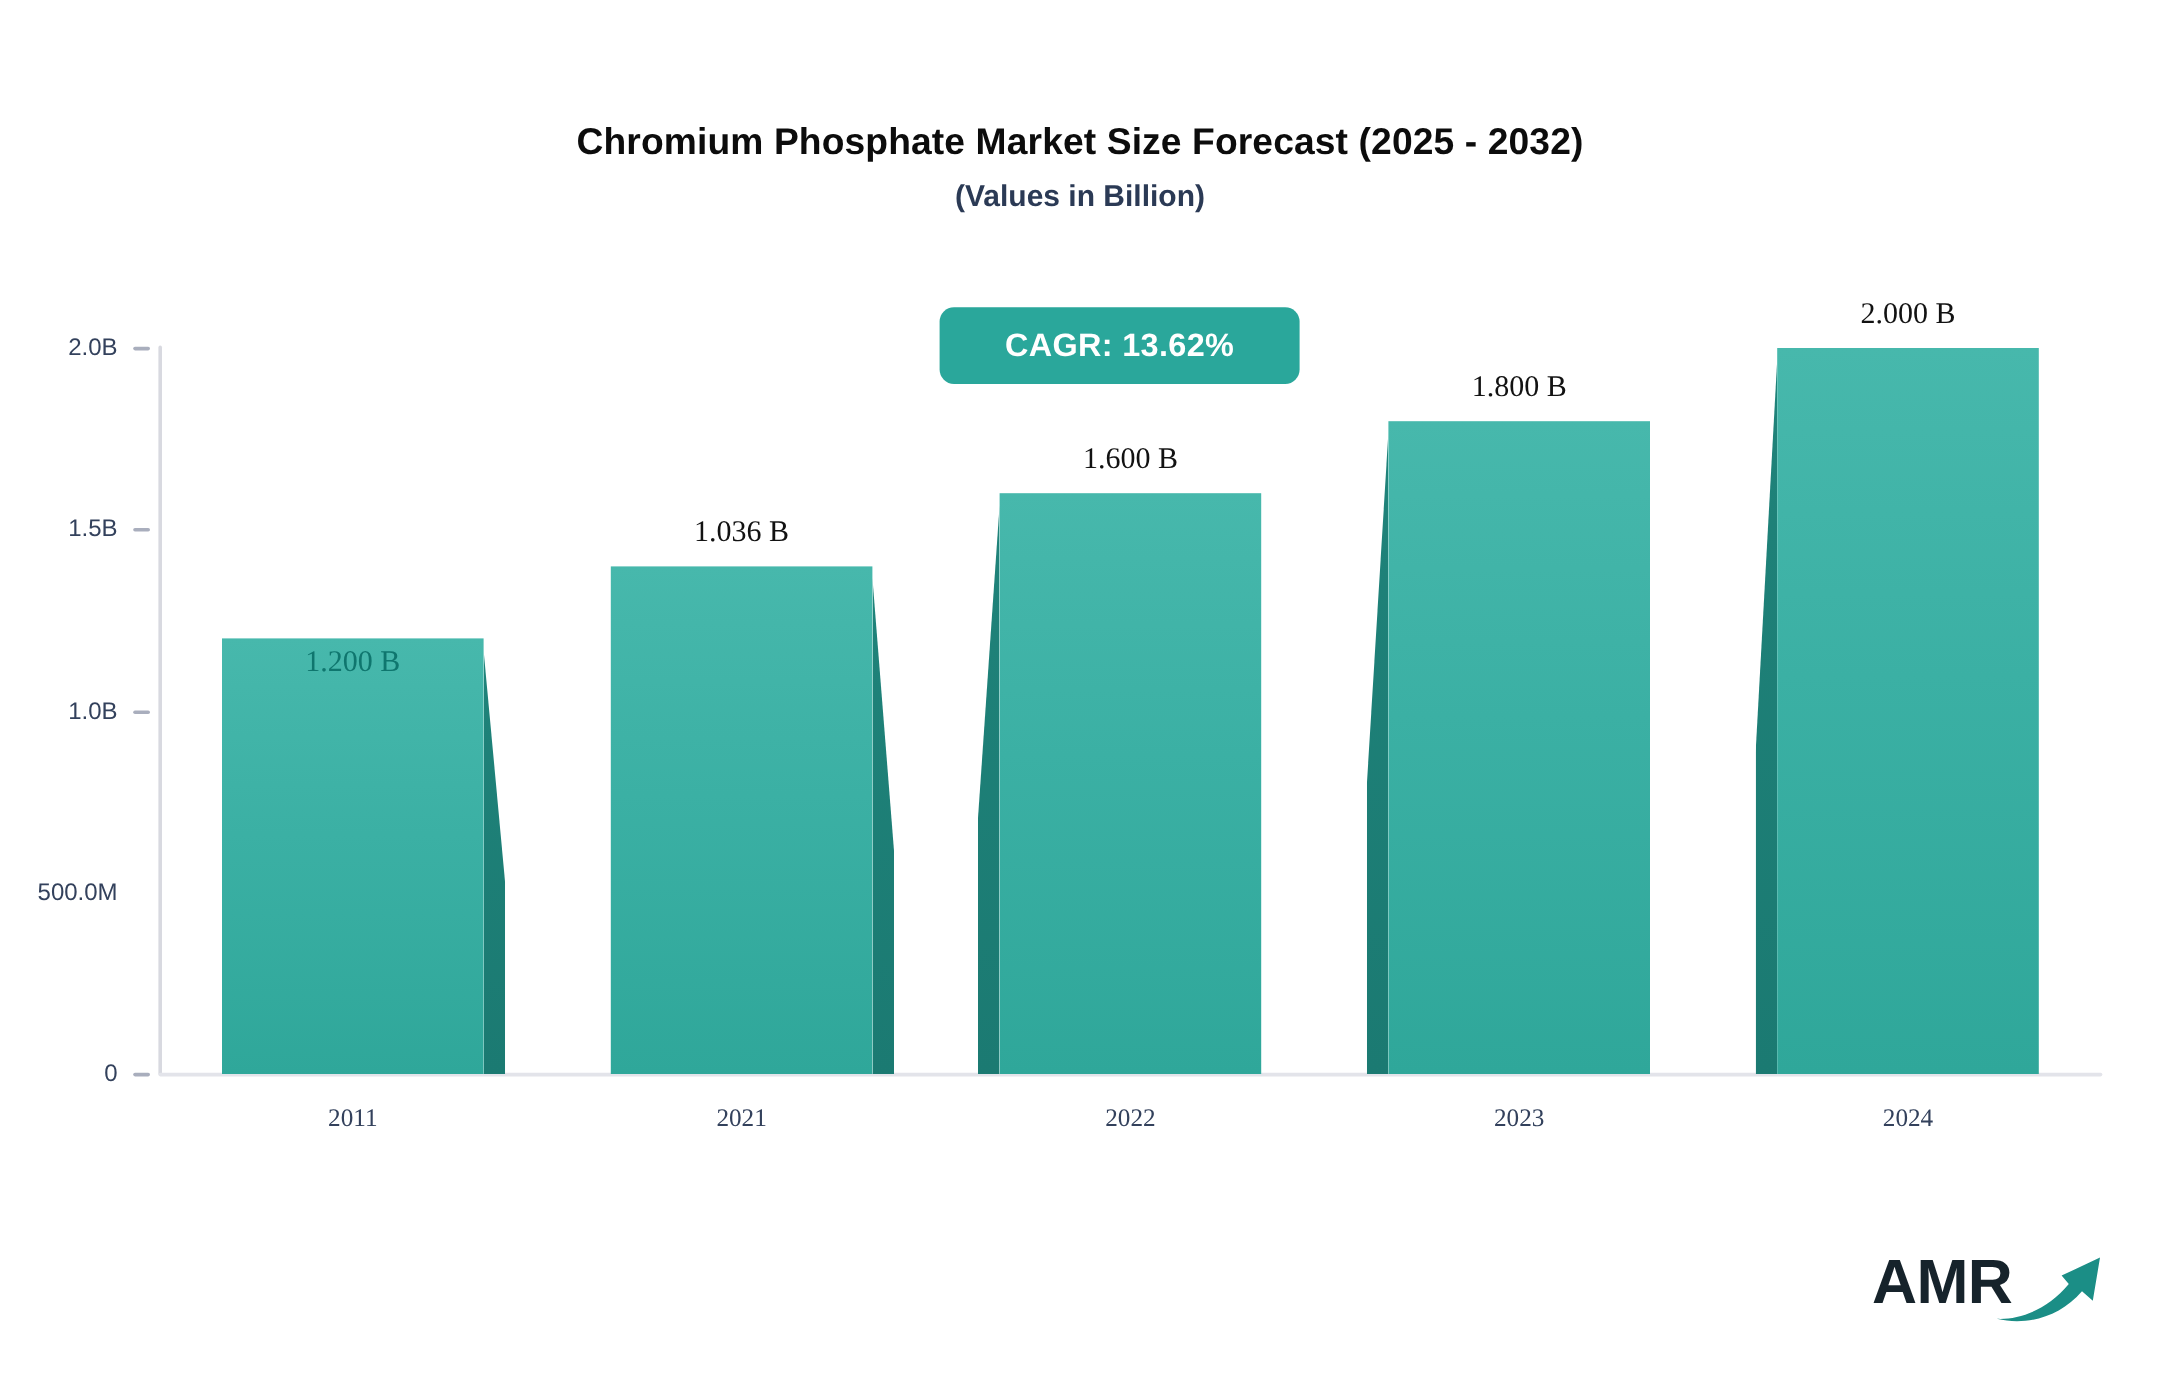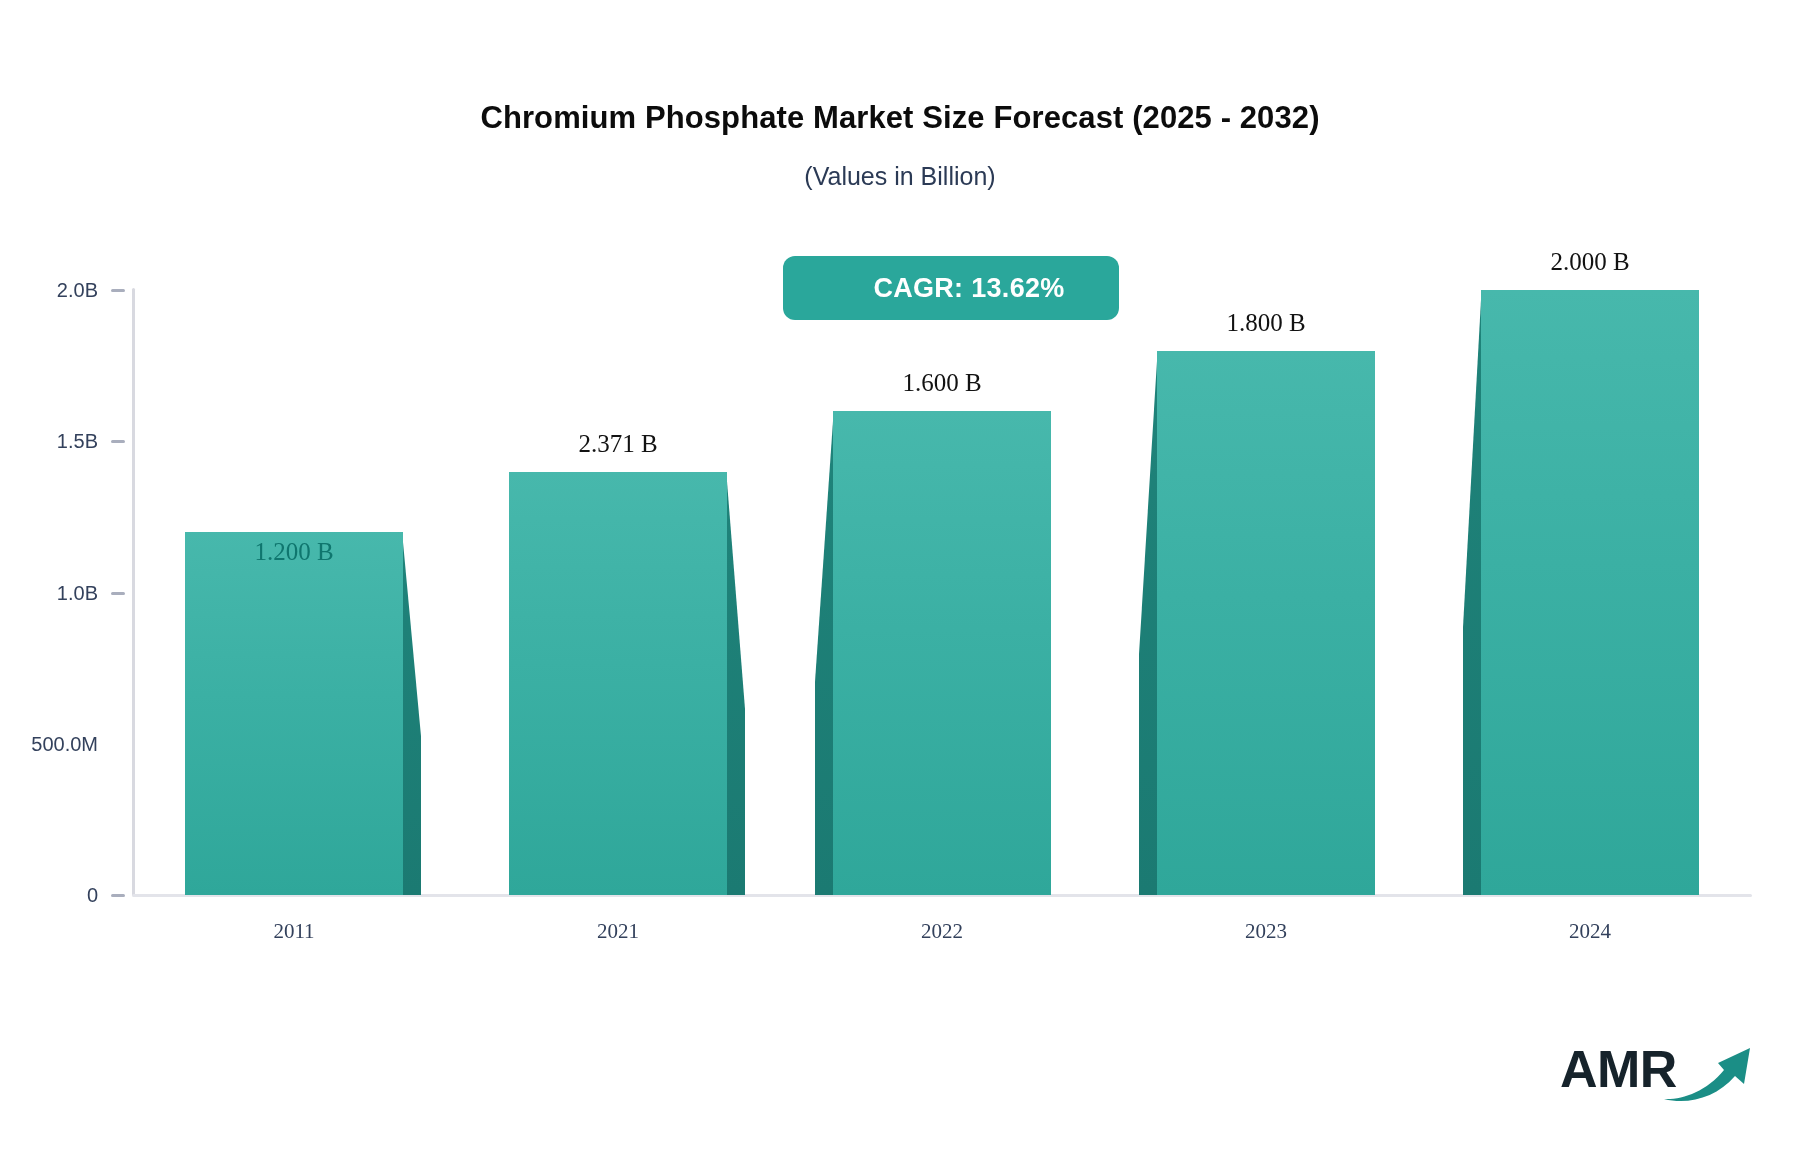--- a/index.html
+++ b/index.html
@@ -33,43 +33,42 @@
   }
   #chart-title {
     font-size: 31px;
     font-weight: bold;
     color: #0c0c0c;
     letter-spacing: 0.1px;
     line-height: 40px;
     white-space: nowrap;
   }
   #chart-subtitle {
-    margin-top: 22px;
+    margin-top: 10px;
     font-size: 25px;
-    font-weight: normal;
+    font-weight: bold;
     color: #2b3a55;
     line-height: 32px;
     white-space: nowrap;
   }
 
   
   #cagr-badge {
     position: absolute;
     left: 783px; top: 256px;
     width: 300px; height: 64px;
     border-radius: 12px;
     display: flex;
     align-items: center;
     justify-content: center;
     color: #ffffff;
     font-size: 27px;
     font-weight: bold;
     letter-spacing: 0.3px;
     white-space: nowrap;
-    padding-left: 36px;
   }
 
   
   #plot-area {
     position: absolute;
     left: 0; top: 0;
     width: 1800px; height: 1156px;
   }
   
   #y-axis-line {
@@ -215,21 +214,21 @@
     <div id="bars">
         <div class="bar-group" style="left: 185px; width: 218px; top: 532px; height: 363px; bottom: auto;">
           <div class="bar-side right" style="height: 353px; background: linear-gradient(rgb(31, 131, 122) 0%, rgb(27, 122, 114) 100%); clip-path: polygon(0px 0px, 100% 55%, 100% 100%, 0px 100%);"></div>
           <div class="bar-front" style="height: 363px; background: linear-gradient(rgb(71, 184, 172) 0%, rgb(59, 176, 164) 45%, rgb(47, 167, 154) 100%);"></div>
           <div class="bar-value" style="top: -42px; color: #0f766e; margin-top: 48px;">1.200 B</div>
           <div class="bar-xlabel" style="top: 387px; color: rgb(51, 65, 92);">2011</div>
         </div>
         <div class="bar-group" style="left: 509px; width: 218px; top: 471.5px; height: 423.5px; bottom: auto;">
           <div class="bar-side right" style="height: 413.5px; background: linear-gradient(rgb(31, 131, 122) 0%, rgb(27, 122, 114) 100%); clip-path: polygon(0px 0px, 100% 55%, 100% 100%, 0px 100%);"></div>
           <div class="bar-front" style="height: 423.5px; background: linear-gradient(rgb(71, 184, 172) 0%, rgb(59, 176, 164) 45%, rgb(47, 167, 154) 100%);"></div>
-          <div class="bar-value" style="top: -42px; color: rgb(18, 18, 18);">2.371 B</div>
+          <div class="bar-value" style="top: -42px; color: rgb(18, 18, 18);">1.036 B</div>
           <div class="bar-xlabel" style="top: 447.5px; color: rgb(51, 65, 92);">2021</div>
         </div>
         <div class="bar-group" style="left: 833px; width: 218px; top: 411px; height: 484px; bottom: auto;">
           <div class="bar-side left" style="height: 474px; background: linear-gradient(rgb(31, 131, 122) 0%, rgb(27, 122, 114) 100%); clip-path: polygon(0px 55%, 100% 0px, 100% 100%, 0px 100%);"></div>
           <div class="bar-front" style="height: 484px; background: linear-gradient(rgb(71, 184, 172) 0%, rgb(59, 176, 164) 45%, rgb(47, 167, 154) 100%);"></div>
           <div class="bar-value" style="top: -42px; color: rgb(18, 18, 18);">1.600 B</div>
           <div class="bar-xlabel" style="top: 508px; color: rgb(51, 65, 92);">2022</div>
         </div>
         <div class="bar-group" style="left: 1157px; width: 218px; top: 350.5px; height: 544.5px; bottom: auto;">
           <div class="bar-side left" style="height: 534.5px; background: linear-gradient(rgb(31, 131, 122) 0%, rgb(27, 122, 114) 100%); clip-path: polygon(0px 55%, 100% 0px, 100% 100%, 0px 100%);"></div>

